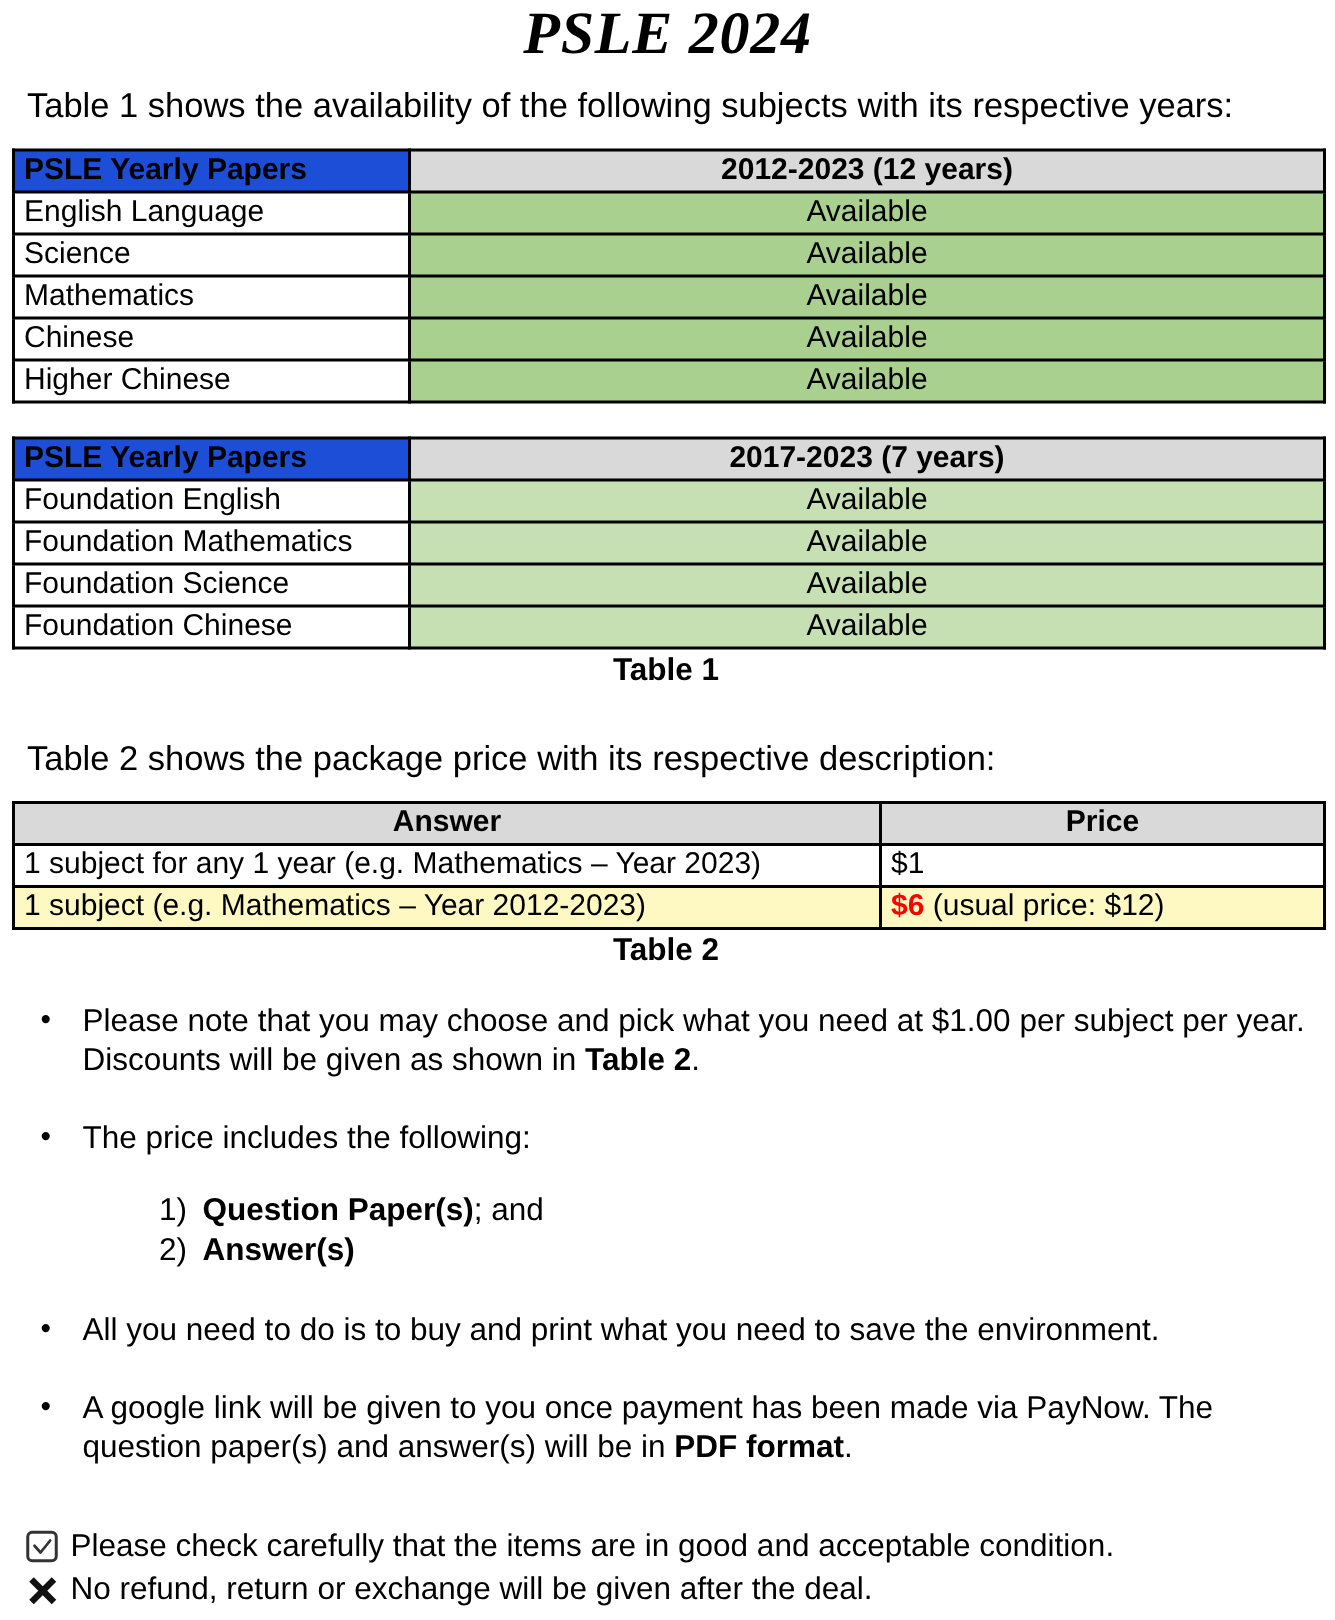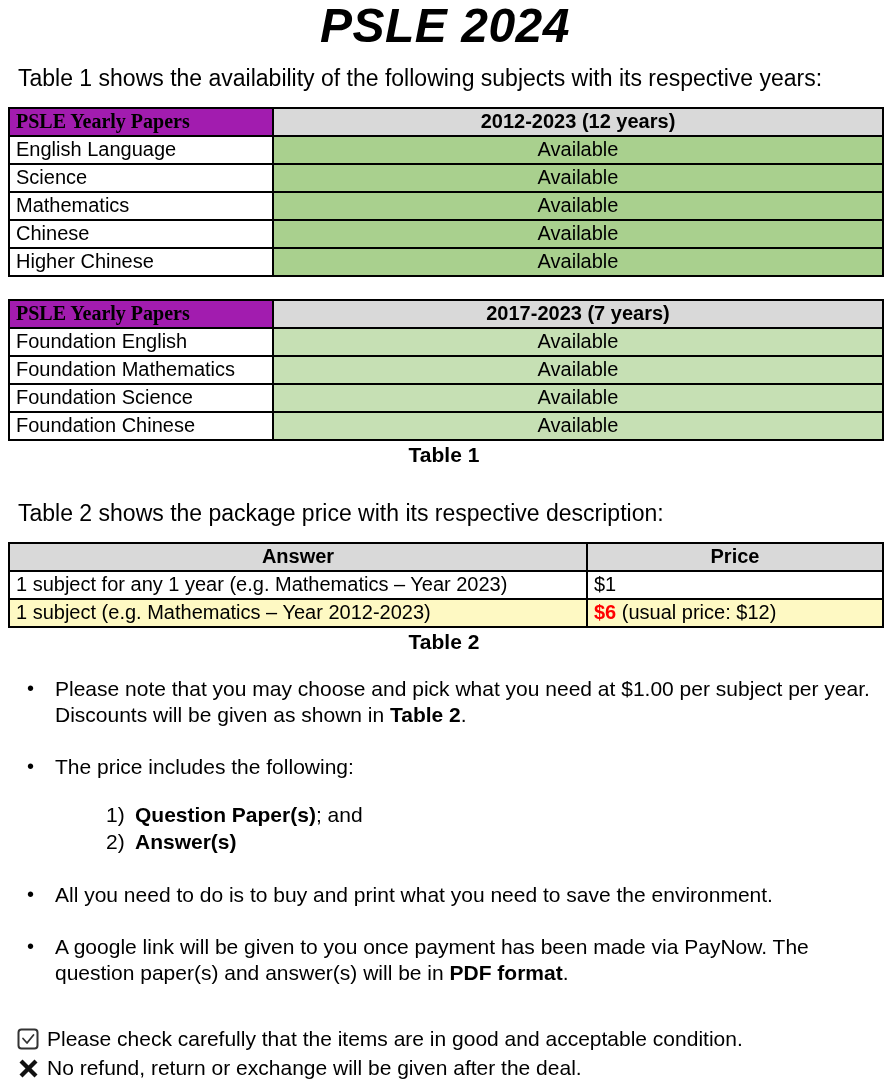--- a/index.html
+++ b/index.html
@@ -19,28 +19,28 @@
   .page {
     position: relative;
     width: 890px;
     height: 1080px;
     box-sizing: border-box;
   }
 
   
   .doc-title {
     text-align: center;
-    font-size: 48px;
+    font-size: 40px;
     font-weight: bold;
     font-style: italic;
     letter-spacing: 0.5px;
     line-height: 1;
     margin: 0;
     padding-top: 2px;
-    font-family: Liberation Sans, sans-serif;
+    font-family: Liberation Serif, serif;
   }
 
   
   .intro {
     font-size: 23px;
     line-height: 1.25;
     margin: 0;
     padding-left: 18px;
     padding-right: 14px;
   }
@@ -57,24 +57,23 @@
   }
   .tbl td, .tbl th {
     border: 2px solid #000000;
     padding: 1px 6px;
     height: 24px;
     vertical-align: middle;
     font-weight: normal;
     text-align: left;
   }
   .tbl .hdr-left {
-    background: #a21caf;
+    background: #1d4ed8;
     font-weight: bold;
     text-align: left;
-    font-family: Liberation Serif, serif;
   }
   .tbl .hdr-right {
     background: #d9d9d9;
     font-weight: bold;
     text-align: center;
   }
   .tbl .cell-center { text-align: center; }
 
   .col-subject { width: 264px; }
   .col-avail   { width: 610px; }

